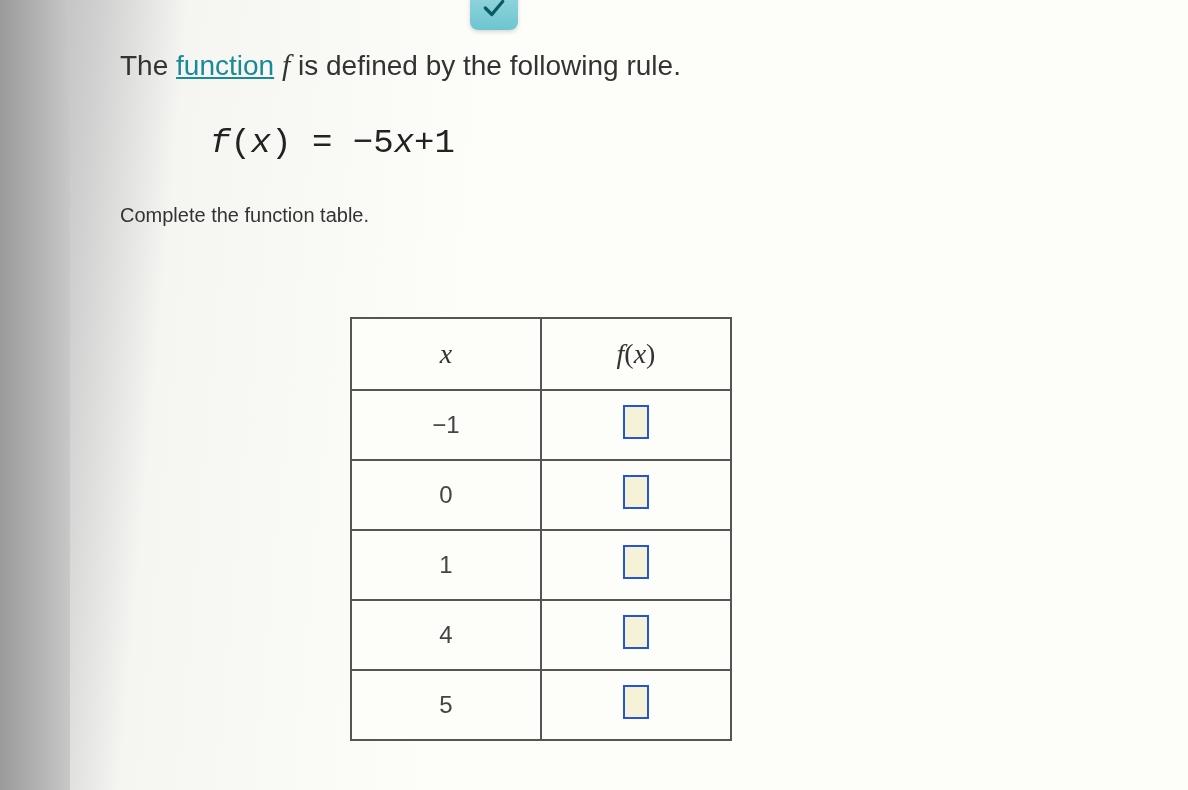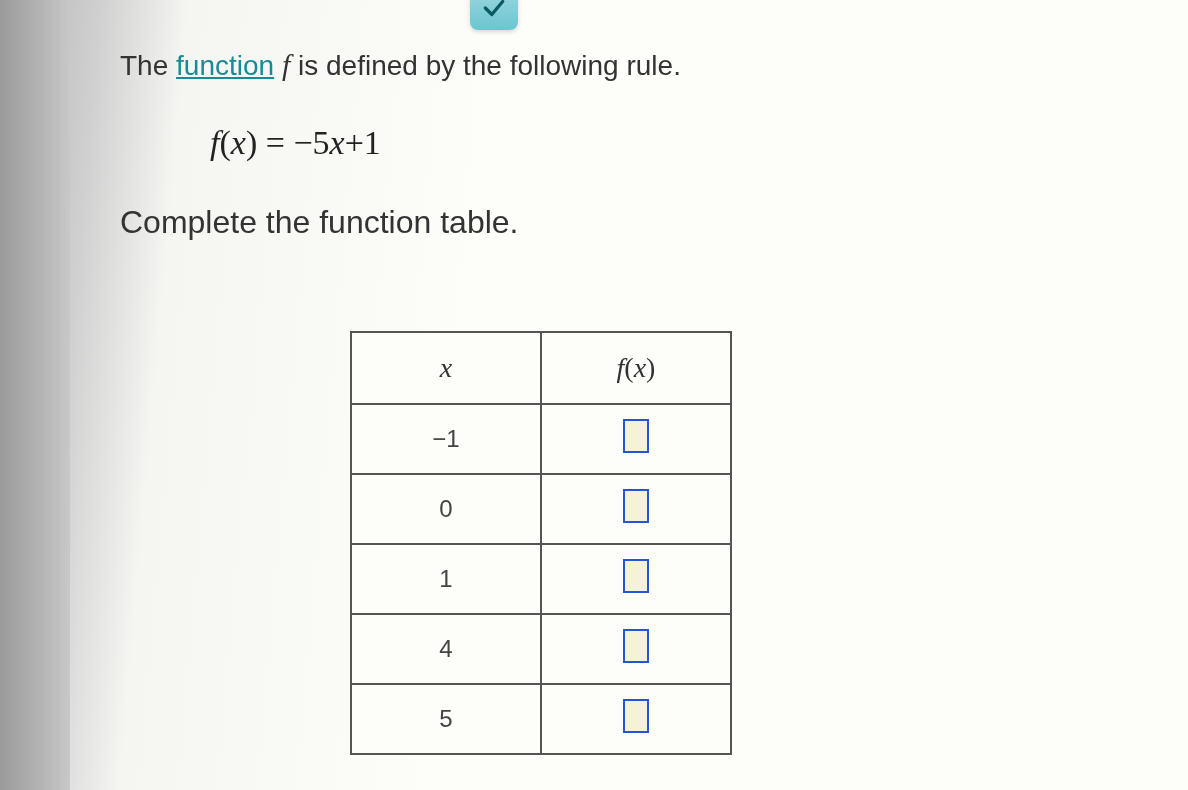--- a/index.html
+++ b/index.html
@@ -57,29 +57,29 @@
     text-decoration-color: #1a8a96;
   }
   .intro-line .fvar {
     font-family: 'Times New Roman', serif;
     font-style: italic;
     font-size: 30px;
   }
   .equation {
     margin-top: 42px;
     margin-left: 90px;
-    font-family: Liberation Serif, serif;
+    font-family: Liberation Mono, monospace;
     font-size: 34px;
     color: #222;
   }
   .equation .fvar { font-style: italic; }
   .equation .xvar { font-style: italic; }
   .instruction {
     margin-top: 42px;
-    font-size: 32px;
+    font-size: 20px;
     color: #333;
   }
   .table-wrap {
     margin-top: 90px;
     margin-left: 230px;
   }
   table.func-table {
     border-collapse: collapse;
     background: #fdfdfa;
   }

